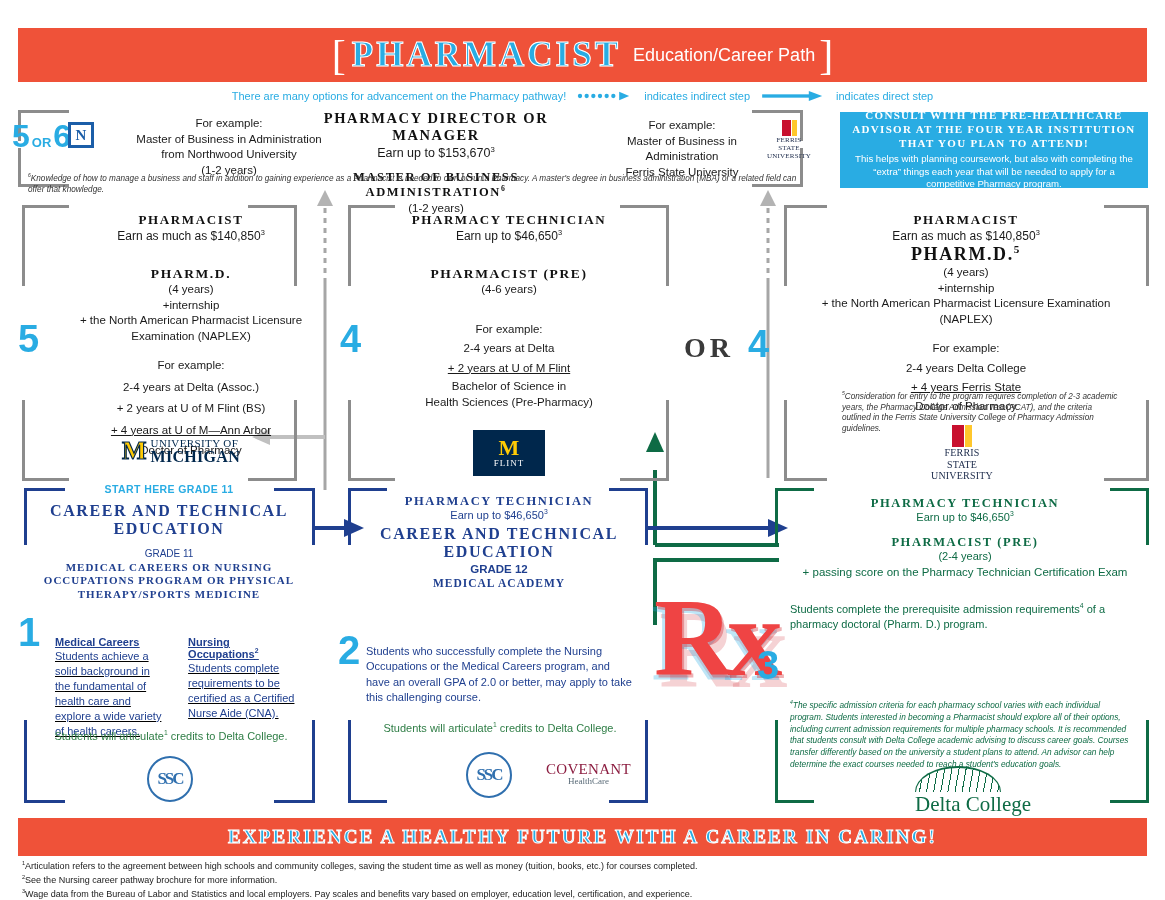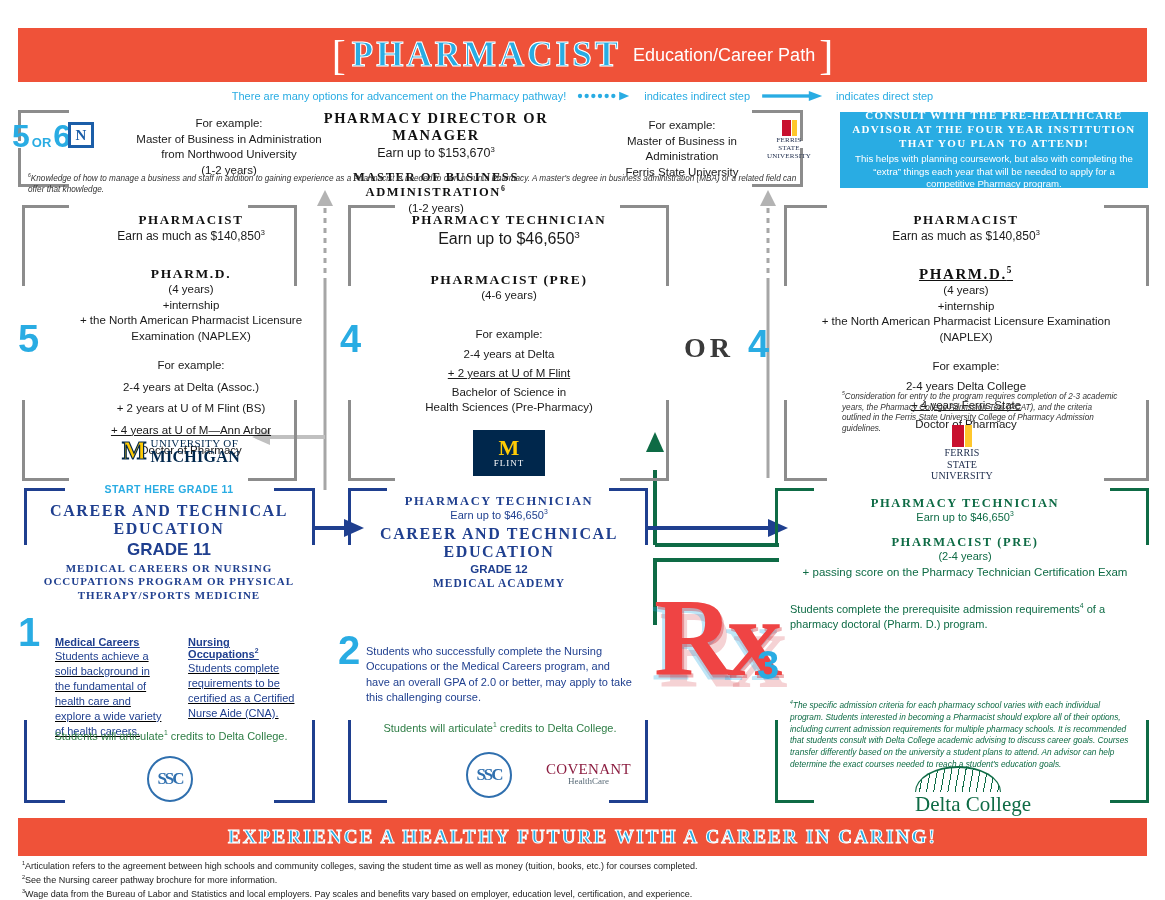--- a/index.html
+++ b/index.html
@@ -256,21 +256,21 @@
 
   <div class="abs bracket bk-tl" style="left:348px;top:205px;width:44px;height:78px;"></div>
   <div class="abs bracket bk-bl" style="left:348px;top:400px;width:44px;height:78px;"></div>
   <div class="abs bracket bk-tr" style="left:620px;top:205px;width:46px;height:78px;"></div>
   <div class="abs bracket bk-br" style="left:620px;top:400px;width:46px;height:78px;"></div>
 
   <div class="abs stepnum" style="left:340px;top:320px;font-size:38px;">4</div>
 
   <div class="abs ctr" style="left:392px;top:212px;width:234px;">
     <div class="hdg" style="font-size:13px;">PHARMACY TECHNICIAN</div>
-    <div class="body-t" style="font-size:16px;">
+    <div class="body-t" style="font-size:12px;">
       <span>Earn up to $46,650</span><sup>3</sup>
     </div>
     <div class="hdg" style="font-size:13.5px;margin-top:22px;">PHARMACIST (PRE)</div>
     <div class="body-t">(4-6 years)</div>
     <div class="body-t" style="margin-top:24px;">For example:</div>
     <div class="body-t" style="margin-top:4px;">2-4 years at Delta</div>
     <div class="body-t uline" style="margin-top:4px;display:inline-block;">+ 2 years at U of M Flint</div>
     <div class="body-t" style="margin-top:3px;">Bachelor of Science in</div>
     <div class="body-t">Health Sciences (Pre-Pharmacy)</div>
   </div>
@@ -288,21 +288,21 @@
   <div class="abs bracket bk-tl" style="left:784px;top:205px;width:40px;height:78px;"></div>
   <div class="abs bracket bk-bl" style="left:784px;top:400px;width:40px;height:78px;"></div>
   <div class="abs bracket bk-tr" style="left:1104px;top:205px;width:42px;height:78px;"></div>
   <div class="abs bracket bk-br" style="left:1104px;top:400px;width:42px;height:78px;"></div>
 
   <div class="abs ctr" style="left:800px;top:212px;width:332px;">
     <div class="hdg" style="font-size:13px;">PHARMACIST</div>
     <div class="body-t" style="font-size:12px;">
       <span>Earn as much as $140,850</span><sup>3</sup>
     </div>
-    <div class="hdg" style="font-size:15px;margin-top:22px;text-decoration:underline;">
+    <div class="hdg" style="font-size:18px;">
       <span>PHARM.D.</span><sup>5</sup>
     </div>
     <div class="body-t">(4 years)</div>
     <div class="body-t">+internship</div>
     <div class="body-t">+ the North American Pharmacist Licensure Examination (NAPLEX)</div>
     <div class="body-t" style="margin-top:14px;">For example:</div>
     <div class="body-t" style="margin-top:4px;">2-4 years Delta College</div>
     <div class="body-t uline" style="margin-top:4px;display:inline-block;">+ 4 years Ferris State</div>
     <div class="body-t" style="margin-top:3px;">Doctor of Pharmacy</div>
   </div>
@@ -323,21 +323,21 @@
   <div class="abs bracket bk-tl c-blue" style="left:24px;top:488px;width:38px;height:54px;"></div>
   <div class="abs bracket bk-bl c-blue" style="left:24px;top:720px;width:38px;height:80px;"></div>
   <div class="abs bracket bk-tr c-blue" style="left:274px;top:488px;width:38px;height:54px;"></div>
   <div class="abs bracket bk-br c-blue" style="left:274px;top:720px;width:38px;height:80px;"></div>
 
   <div class="abs stepnum" style="left:18px;top:612px;font-size:40px;">1</div>
 
   <div class="abs ctr" style="left:40px;top:483px;width:258px;">
     <div style="color:#29ace3;font-size:10.5px;font-weight:700;letter-spacing:.4px;">START HERE GRADE  11</div>
     <div class="hdg hdg-blue" style="font-size:16px;margin-top:7px;line-height:1.12;">CAREER AND TECHNICAL EDUCATION</div>
-    <div style="color:#1f3f8f;font-size:17px;font-weight:700;margin-top:2px;">GRADE 11</div>
+    <div style="color:#1f3f8f;font-size:10px;font-weight:400;margin-top:10px;">GRADE 11</div>
     <div class="hdg hdg-blue" style="font-size:11px;margin-top:2px;line-height:1.22;letter-spacing:1px;">MEDICAL CAREERS OR NURSING OCCUPATIONS PROGRAM OR PHYSICAL THERAPY/SPORTS MEDICINE</div>
   </div>
 
   <div class="abs" style="left:55px;top:636px;width:248px;display:flex;gap:24px;text-decoration:underline;">
     <div style="width:112px;">
       <div class="uline" style="color:#1f3f8f;font-size:11px;font-weight:700;">Medical Careers</div>
       <div style="color:#1f3f8f;font-size:11px;line-height:1.36;margin-top:1px;">Students achieve a solid background in the fundamental of health care and explore a wide variety of health careers.</div>
     </div>
     <div style="width:118px;">
       <div class="uline" style="color:#1f3f8f;font-size:11px;font-weight:700;">

